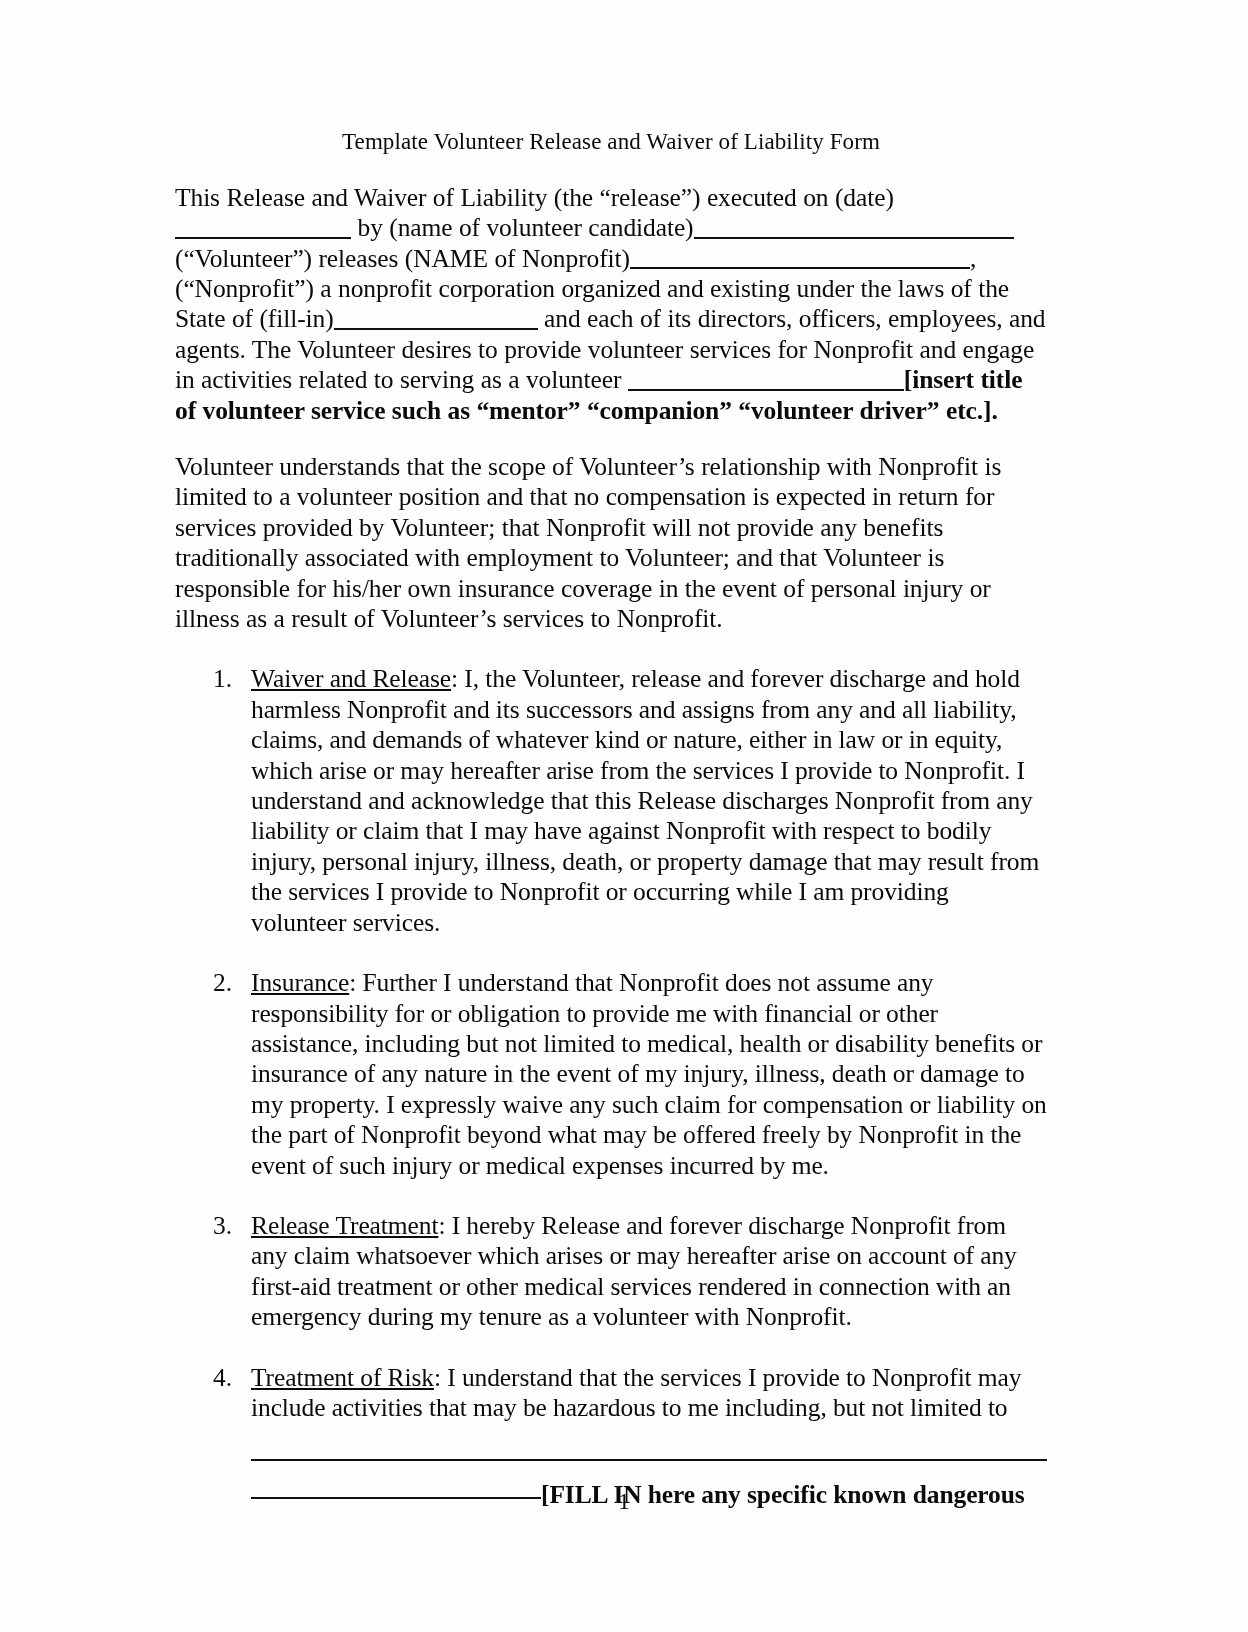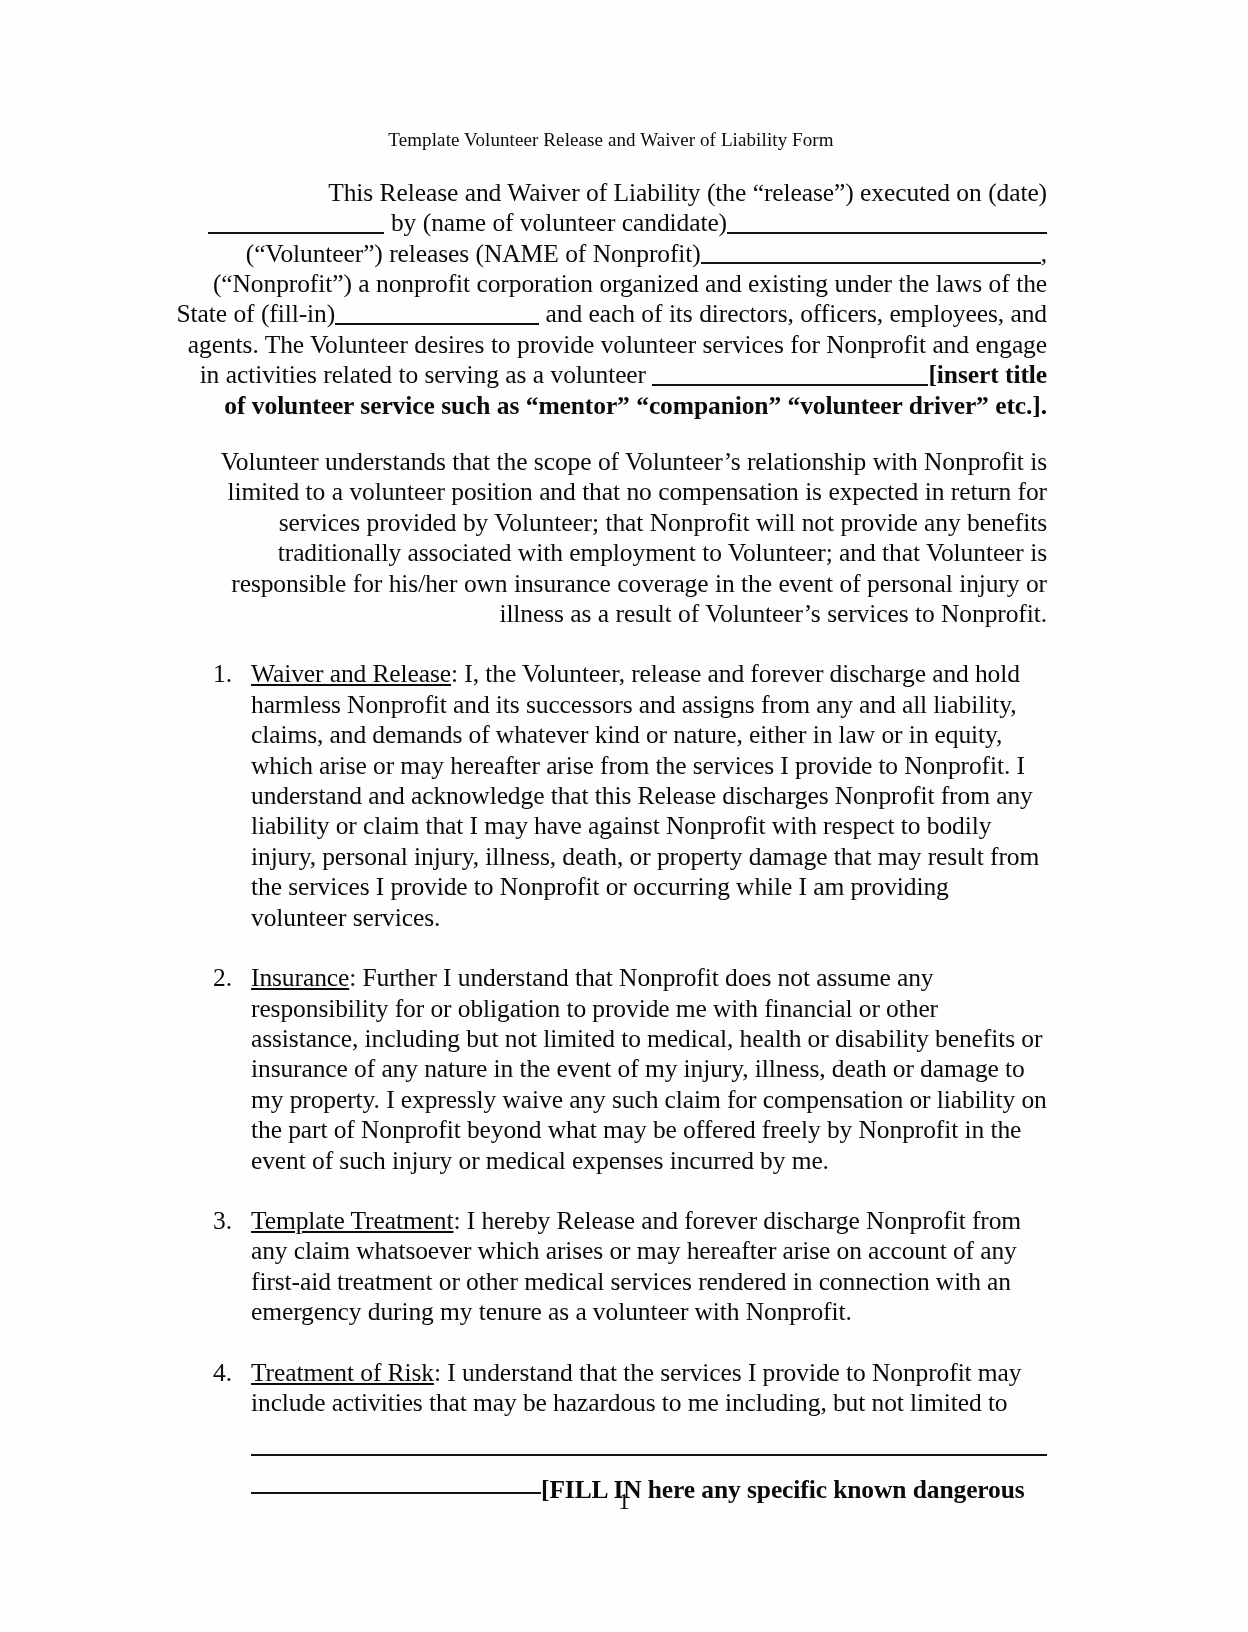--- a/index.html
+++ b/index.html
@@ -24,21 +24,21 @@
 
   .content {
     position: absolute;
     left: 175px;
     top: 0;
     width: 872px;
   }
 
   .doc-title {
     text-align: center;
-    font-size: 19px;
+    font-size: 23px;
     line-height: 1.25;
     margin-top: 128px;
     letter-spacing: 0.1px;
   }
 
   .para {
     font-size: 25.5px;
     line-height: 30.4px;
     margin-top: 26px;
     text-align: left;
@@ -47,21 +47,20 @@
   }
 
   .para-disclaimer {
     font-weight: bold;
     margin-top: 30px;
     line-height: 31px;
   }
 
   .para-body {
     margin-top: 26px;
-    text-align: right;
   }
 
   .u { text-decoration: underline; text-underline-offset: 2px; }
   .b { font-weight: bold; }
 
   
   .blank {
     display: inline-block;
     border-bottom: 2px solid #111;
     vertical-align: baseline;
@@ -149,21 +148,21 @@
     <p class="para para-body">Volunteer understands that the scope of Volunteer’s relationship with Nonprofit is limited to a volunteer position and that no compensation is expected in return for services provided by Volunteer; that Nonprofit will not provide any benefits traditionally associated with employment to Volunteer; and that Volunteer is responsible for his/her own insurance coverage in the event of personal injury or illness as a result of Volunteer’s services to Nonprofit.</p>
 
     <ol class="items">
       <li>
         <span class="marker">1.</span><span class="u">Waiver and Release</span><span>: I, the Volunteer, release and forever discharge and hold harmless Nonprofit and its successors and assigns from any and all liability, claims, and demands of whatever kind or nature, either in law or in equity, which arise or may hereafter arise from the services I provide to Nonprofit.  I understand and acknowledge that this Release discharges Nonprofit from any liability or claim that I may have against Nonprofit with respect to bodily injury, personal injury, illness, death, or property damage that may result from the services I provide to Nonprofit or occurring while I am providing volunteer services.</span>
       </li>
       <li>
         <span class="marker">2.</span><span class="u">Insurance</span><span>: Further I understand that Nonprofit does not assume any responsibility for or obligation to provide me with financial or other assistance, including but not limited to medical, health or disability benefits or insurance of any nature in the event of my injury, illness, death or damage to my property. I expressly waive any such claim for compensation or liability on the part of Nonprofit beyond what may be offered freely by Nonprofit in the event of such injury or medical expenses incurred by me.</span>
       </li>
       <li>
-        <span class="marker">3.</span><span class="u">Template Treatment</span><span>: I hereby Release and forever discharge Nonprofit from any claim whatsoever which arises or may hereafter arise on account of any first-aid treatment or other medical services rendered in connection with an emergency during my tenure as a volunteer with Nonprofit.</span>
+        <span class="marker">3.</span><span class="u">Release Treatment</span><span>: I hereby Release and forever discharge Nonprofit from any claim whatsoever which arises or may hereafter arise on account of any first-aid treatment or other medical services rendered in connection with an emergency during my tenure as a volunteer with Nonprofit.</span>
       </li>
       <li>
         <span class="marker">4.</span><span class="u">Treatment of Risk</span><span>: I understand that the services I provide to Nonprofit may include activities that may be hazardous to me including, but not limited to</span>
       </li>
     </ol>
 
     <div class="fill-block">
       <div class="rule-full"></div>
       <div class="fill-row">
         <span class="rule-short"></span>

